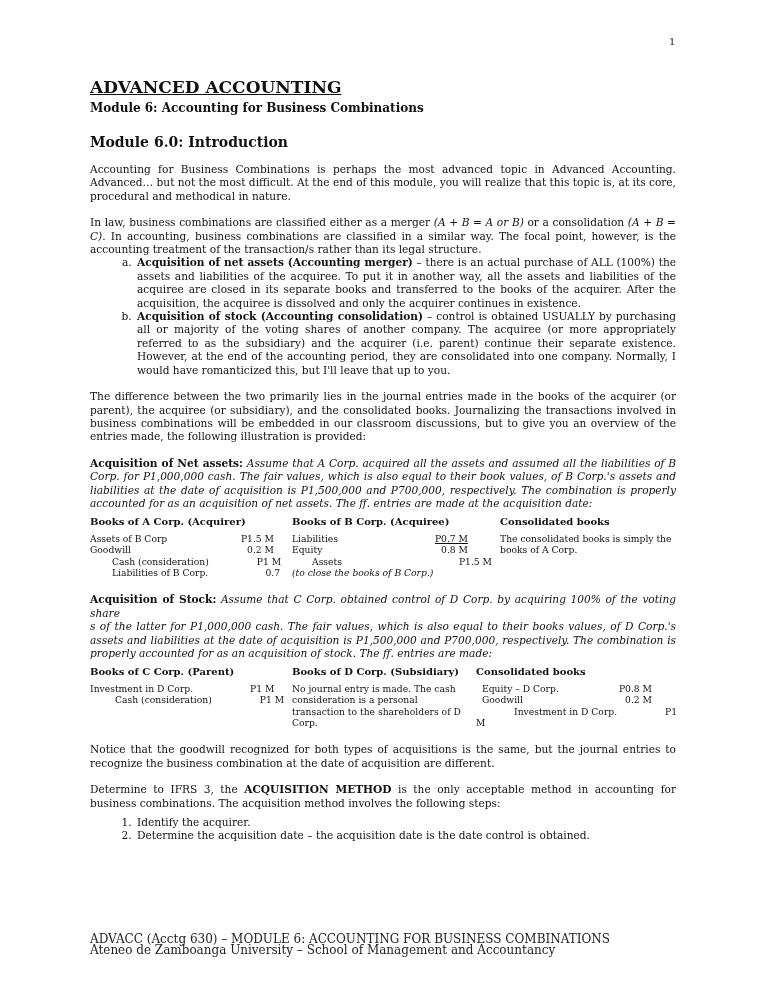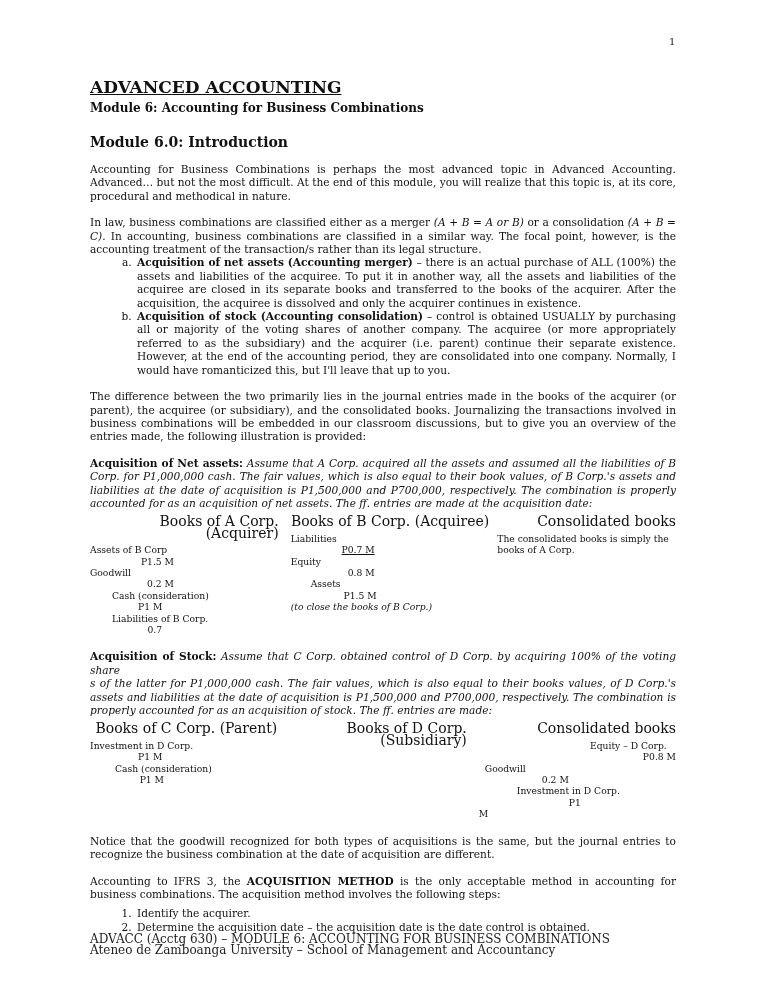--- a/index.html
+++ b/index.html
@@ -30,23 +30,23 @@
   .it { font-style: italic; }
   .b { font-weight: bold; }
   ol.alpha, ol.num { margin: 0 0 13px 0; padding-left: 45px; }
   ol.alpha { list-style-type: lower-alpha; }
   ol.num { list-style-type: decimal; margin-top: -7px; }
   ol li { text-align: justify; padding-left: 2px; }
   .illus {
     display: flex; font-size: 9.2px; line-height: 11.4px; margin: 4px 0 15px 0;
   }
   .col h4 {
-    margin: 0 0 5px 0; font-size: 14px; font-weight: normal; text-align: right;
+    margin: 0 0 5px 0; font-size: 10px; font-weight: bold; text-align: left;
   }
-  .entry-row { display: flex; white-space: nowrap; flex-direction: column; }
+  .entry-row { display: flex; white-space: nowrap; }
   .entry-row .acct { display: inline-block; }
   .entry-row .amt { display: inline-block; text-align: right; margin-left: 48px; }
   .footer {
     position: absolute; left: 90px; top: 934px;
     font-size: 12px; line-height: 11px; color: #222;
   }
 </style>
 </head>
 <body>
 
@@ -125,20 +125,21 @@
           <span class="amt" style="width:24px;">P1 M</span>
         </div>
       <div class="entry-row">
           <span class="acct" style="width:140px; padding-left:25px;">Cash (consideration)</span>
           <span class="amt" style="width:26px;">P1 M</span>
         </div>
     </div>
 
     <div class="col" style="width:180px; padding-left:12px;">
       <h4>Books of D Corp. (Subsidiary)</h4>
+      <div>No journal entry is made. The cash consideration is a personal transaction to the shareholders of D Corp.</div>
     </div>
 
     <div class="col" style="width:200px; padding-left:12px;">
       <h4>Consolidated books</h4>
       <div class="entry-row" style="padding-left:6px;align-items:flex-end;">
           <span class="acct" style="width:86px;">Equity – D Corp.</span>
           <span class="amt" style="width:36px;">P0.8 M</span>
         </div>
       <div class="entry-row" style="padding-left:6px;">
           <span class="acct" style="width:86px;">Goodwill</span>
@@ -147,21 +148,21 @@
       <div class="entry-row" style="padding-left:38px;">
           <span class="acct" style="width:122px;">Investment in D Corp.</span>
           <span class="amt" style="width:16px;">P1</span>
         </div>
       <div>M</div>
     </div>
   </div>
 
   <p>Notice that the goodwill recognized for both types of acquisitions is the same, but the journal entries to recognize the business combination at the date of acquisition are different.</p>
 
-  <p><span>Accounting to IFRS 3, the </span><span class="b">ACQUISITION METHOD</span><span> is the only acceptable method in accounting for business combinations. The acquisition method involves the following steps:</span></p>
+  <p><span>Determine to IFRS 3, the </span><span class="b">ACQUISITION METHOD</span><span> is the only acceptable method in accounting for business combinations. The acquisition method involves the following steps:</span></p>
 
   <ol class="num">
     <li>Identify the acquirer.</li>
     <li>Determine the acquisition date – the acquisition date is the date control is obtained.</li>
   </ol>
 </div>
 
 <div class="footer">
   <div>ADVACC (Acctg 630) – MODULE 6: ACCOUNTING FOR BUSINESS COMBINATIONS</div>
   <div>Ateneo de Zamboanga University – School of Management and Accountancy</div>

